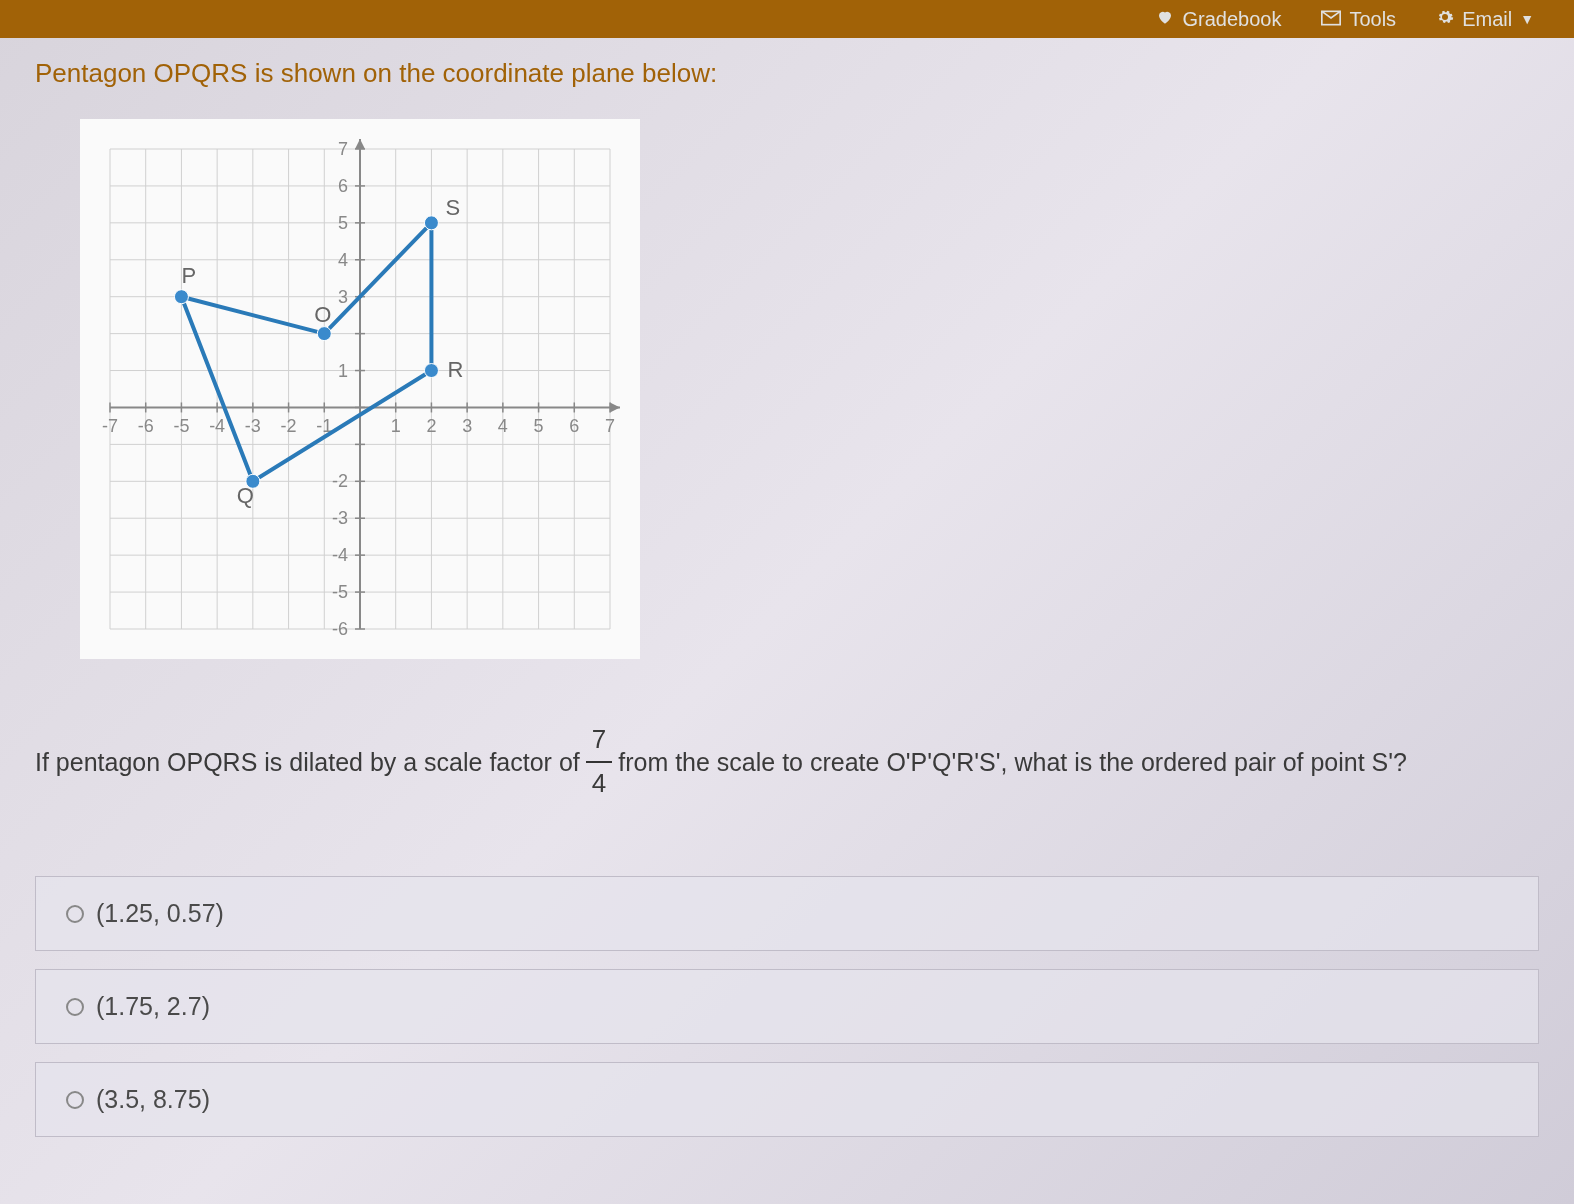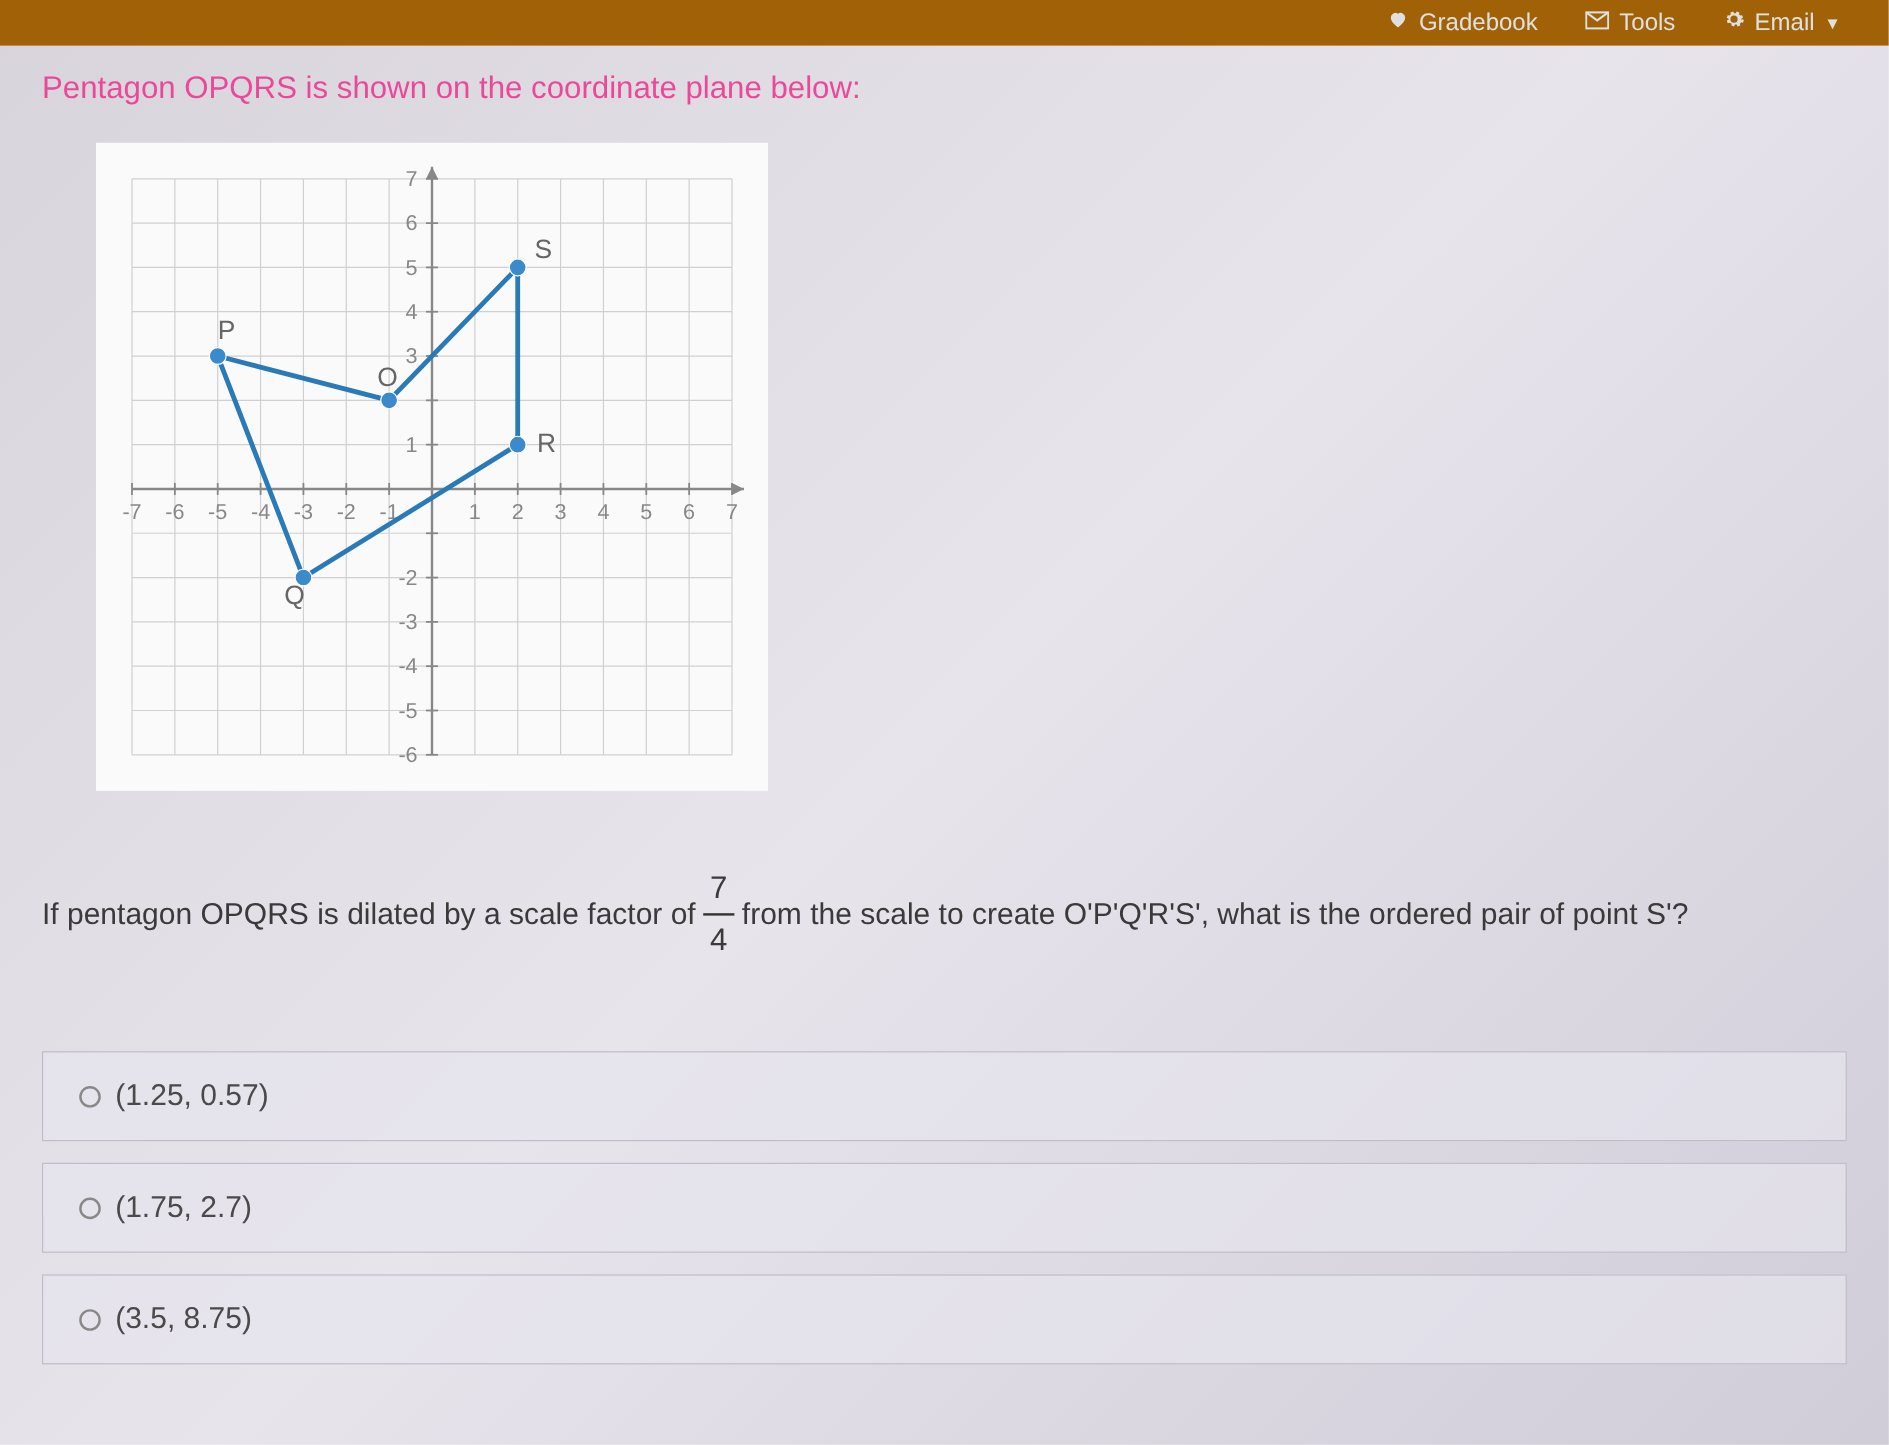--- a/index.html
+++ b/index.html
@@ -26,21 +26,21 @@
   display: flex;
   align-items: center;
   gap: 8px;
   color: #e0e0e0;
 }
 .content {
   padding: 20px 35px;
 }
 .prompt-text {
   font-size: 26px;
-  color: #ec4899;
+  color: #a16207;
   margin-bottom: 30px;
 }
 .graph-container {
   background: #fafafa;
   width: 560px;
   height: 540px;
   position: relative;
   margin-left: 45px;
   margin-bottom: 60px;
 }

